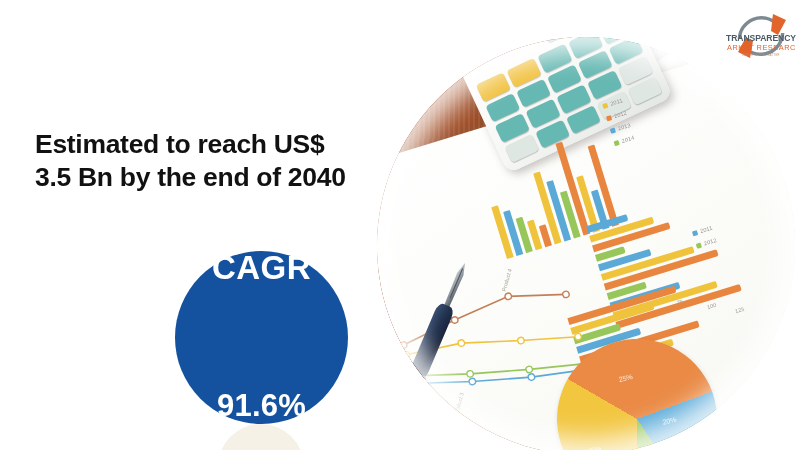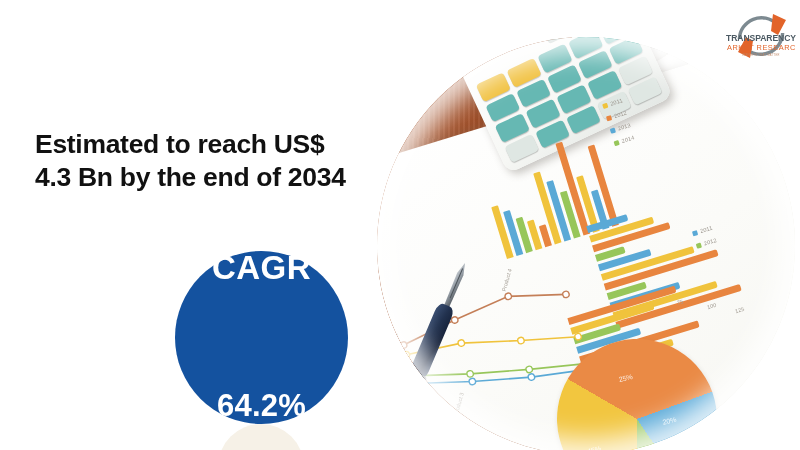--- a/index.html
+++ b/index.html
@@ -432,25 +432,25 @@
         <div class="pen-nib"></div>
         <div class="pen-grip"></div>
         <div class="pen-ring"></div>
         <div class="pen-body"></div>
       </div>
 
       <div class="photo-vignette"></div>
     </div>
   </div>
 
-  <div class="headline">Estimated to reach US$ 4.3 Bn by the end of 2034</div>
+  <div class="headline">Estimated to reach US$ 3.5 Bn by the end of 2040</div>
 
   <div class="cagr-badge">
     <div class="cagr-label">CAGR</div>
-    <div class="cagr-value">64.2%</div>
+    <div class="cagr-value">91.6%</div>
   </div>
 
   <div class="logo">
     <svg viewBox="0 0 70 60">
 
       <path d="M14 36 A22 22 0 0 1 49 16" fill="none" stroke="#7d8a91" stroke-width="3.4" stroke-linecap="butt" transform="rotate(8 35 30)"></path>
       <path d="M56 24 A22 22 0 0 1 21 44" fill="none" stroke="#7d8a91" stroke-width="3.4" stroke-linecap="butt" transform="rotate(8 35 30)"></path>
 
       <polygon points="47,8 60,14 52,29 45,25" fill="#e2642a"></polygon>
       <polygon points="24,52 12,46 20,31 27,35" fill="#e2642a"></polygon>

